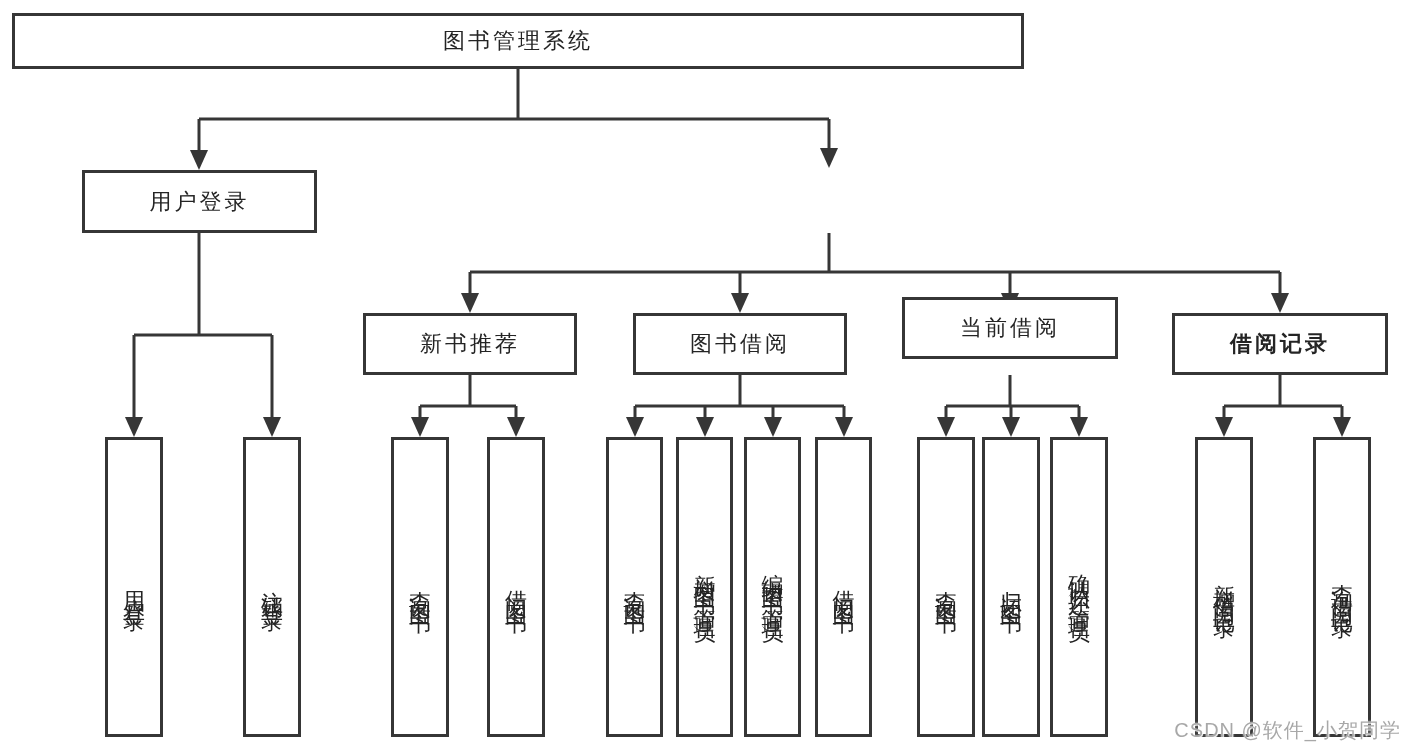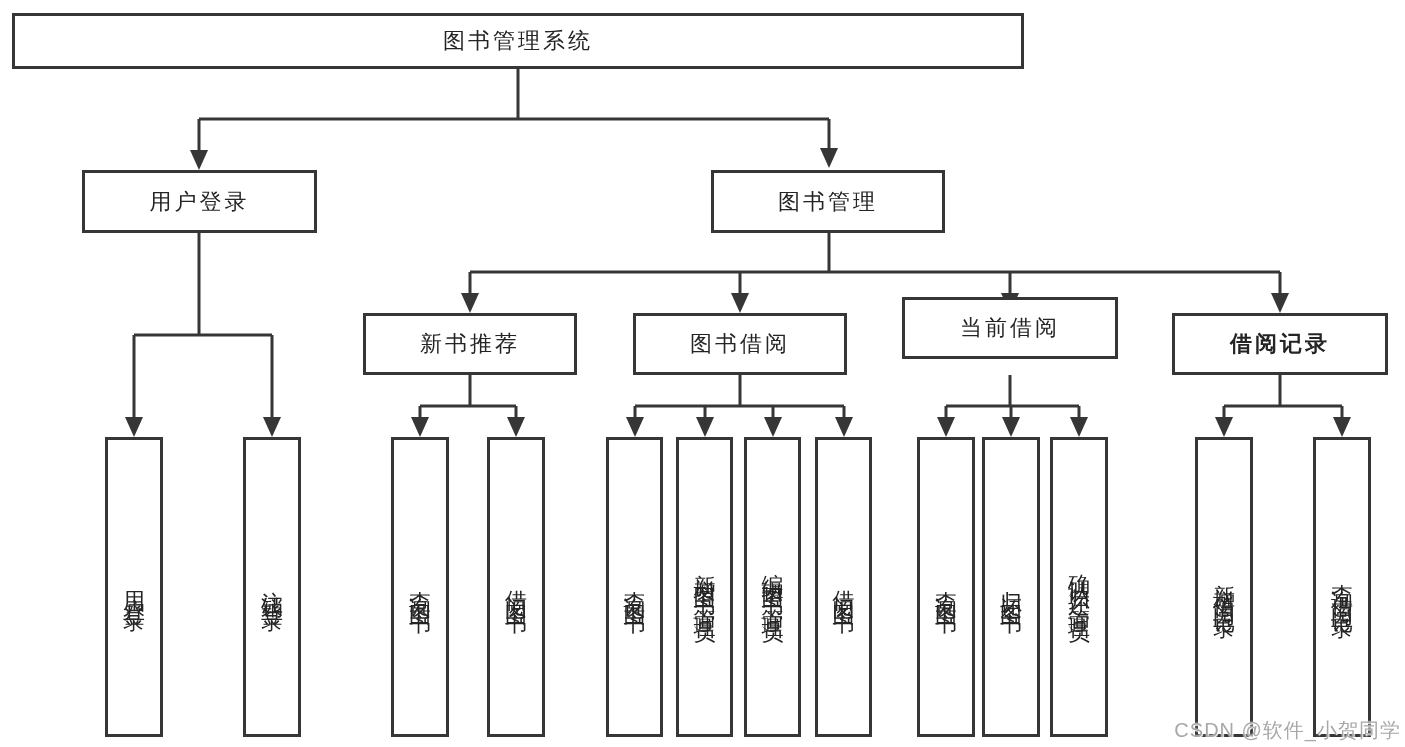--- a/index.html
+++ b/index.html
@@ -119,21 +119,20 @@
     <path d="M1280 375 V406 M1224 406 H1342 M1224 406 V418 M1342 406 V418"></path>
     <g>
       <polygon points="1215,417 1233,417 1224,437"></polygon>
       <polygon points="1333,417 1351,417 1342,437"></polygon>
     </g>
   </svg>
 
   <div class="hnode" style="left:12px; top:13px; width:1012px; height:56px;">图书管理系统</div>
 
   <div class="hnode" style="left:82px; top:170px; width:235px; height:63px;">用户登录</div>
-  <div class="hnode" style="left:711px; top:170px; width:234px; height:63px;">图书管理</div>
 
   <div class="hnode" style="left:363px; top:313px; width:214px; height:62px;">新书推荐</div>
   <div class="hnode" style="left:633px; top:313px; width:214px; height:62px;text-align:center;">图书借阅</div>
   <div class="hnode" style="left:902px; top:297px; width:216px; height:62px;">当前借阅</div>
   <div class="hnode" style="left:1172px; top:313px; width:216px; height:62px;font-weight:bold;">借阅记录</div>
 
   <div class="leaf" style="left:105px;">用户登录</div>
   <div class="leaf" style="left:243px;">注销登录</div>
 
   <div class="leaf" style="left:391px;">查询图书</div>

